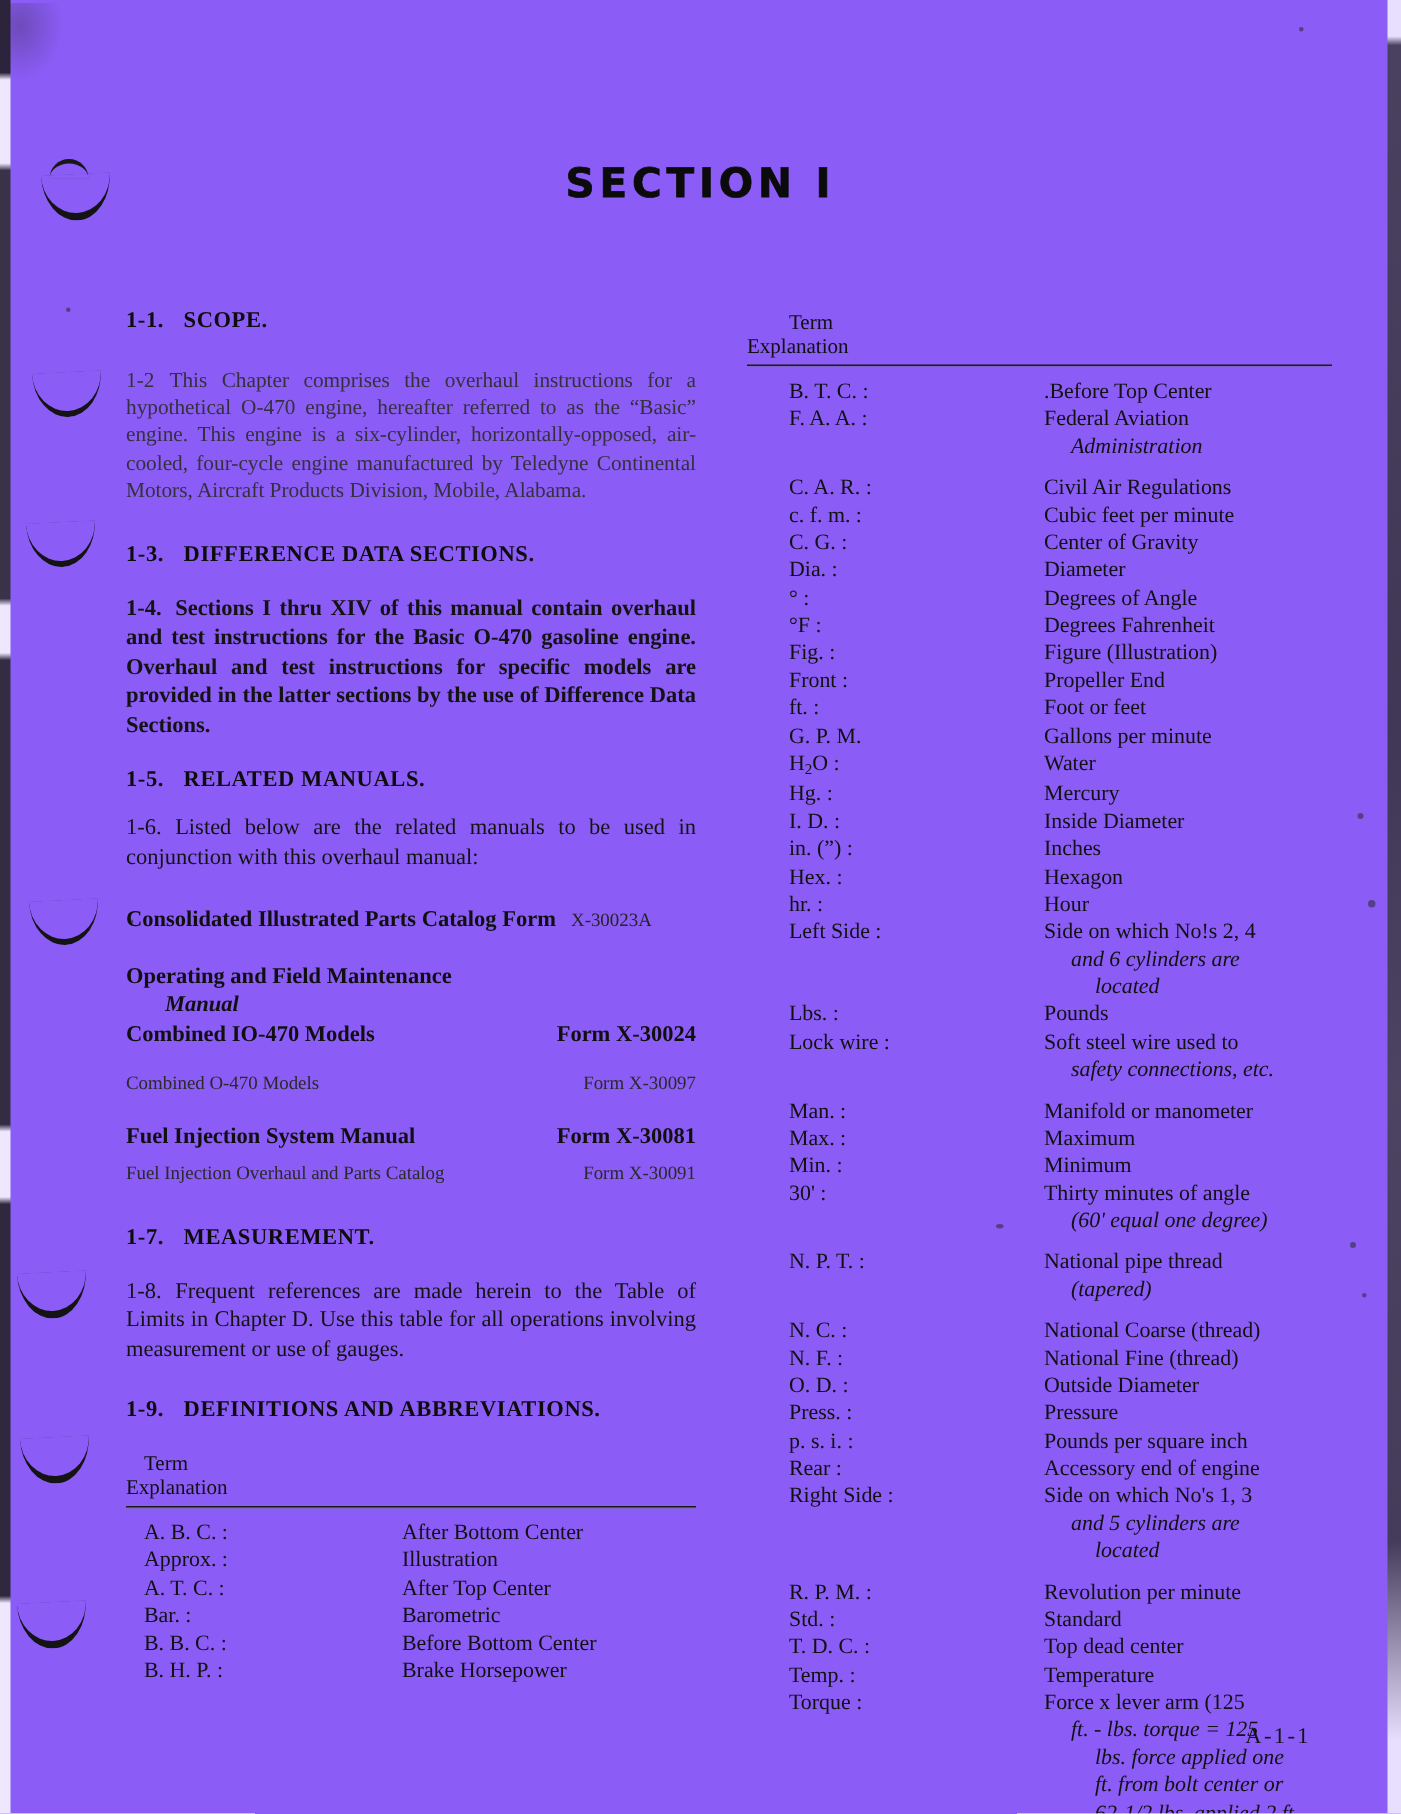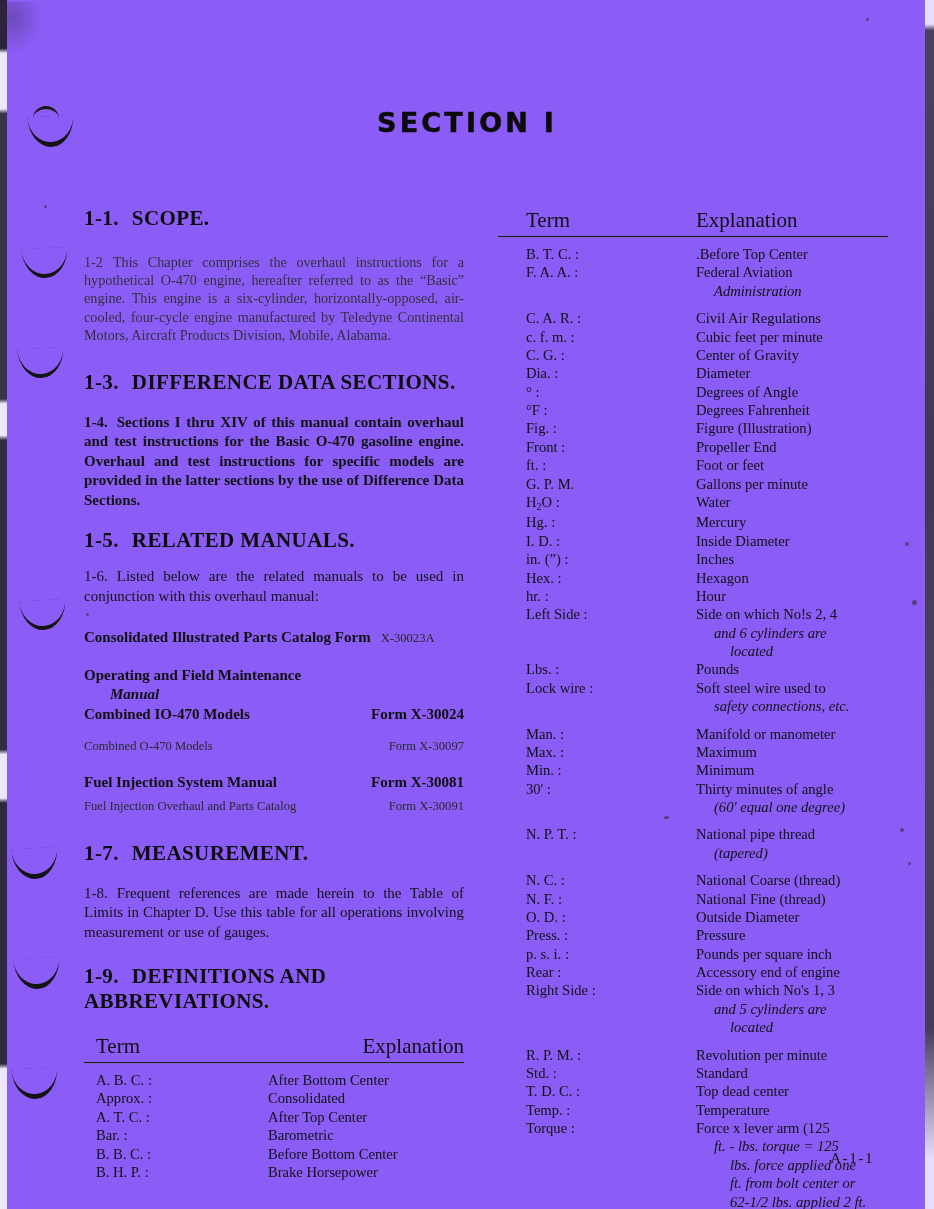--- a/index.html
+++ b/index.html
@@ -105,21 +105,21 @@
     width: 380px;
   }
   .col-right {
     position: absolute;
     left: 498px;
     top: 206px;
     width: 390px;
   }
 
   h2.sec-head {
-    font-size: 21px;
+    font-size: 15px;
     font-weight: 700;
     letter-spacing: .4px;
     margin: 0;
     color: #0d0d0d;
   }
   h2.sec-head .num { margin-right: 13px; }
 
   p.body {
     font-size: 15px;
     line-height: 1.30;
@@ -177,23 +177,24 @@
     font-size: 12.6px;
     color: #252525;
     font-weight: 400;
     margin-left: 10px;
   }
 
   
   .deftable { margin-top: 2px; }
   .deftable .thead {
     display: flex;
-    font-size: 21px;
+    font-size: 14px;
     color: #101010;
     padding-bottom: 3px;
+    flex-direction: column;
   }
   .deftable.left-table .thead { justify-content: space-between; }
   .deftable.left-table .thead .th-term { padding-left: 12px; }
   .deftable.right-table .thead .th-term { width: 170px; padding-left: 28px; }
   .rule {
     height: 0;
     border-top: 1.6px solid #111111;
     margin-bottom: 8px;
   }
   .rule.fuzzy {
@@ -362,21 +363,21 @@
         <span class="th-expl">Explanation</span>
       </div>
       <div class="rule fuzzy"></div>
       <div>
           <div class="def-row">
             <span class="term">A. B. C.  :</span>
             <span class="expl">After Bottom Center</span>
           </div>
           <div class="def-row">
             <span class="term">Approx.  :</span>
-            <span class="expl">Consolidated</span>
+            <span class="expl">Illustration</span>
           </div>
           <div class="def-row">
             <span class="term">A. T. C.  :</span>
             <span class="expl">After Top Center</span>
           </div>
           <div class="def-row">
             <span class="term">Bar.  :</span>
             <span class="expl">Barometric</span>
           </div>
           <div class="def-row">

